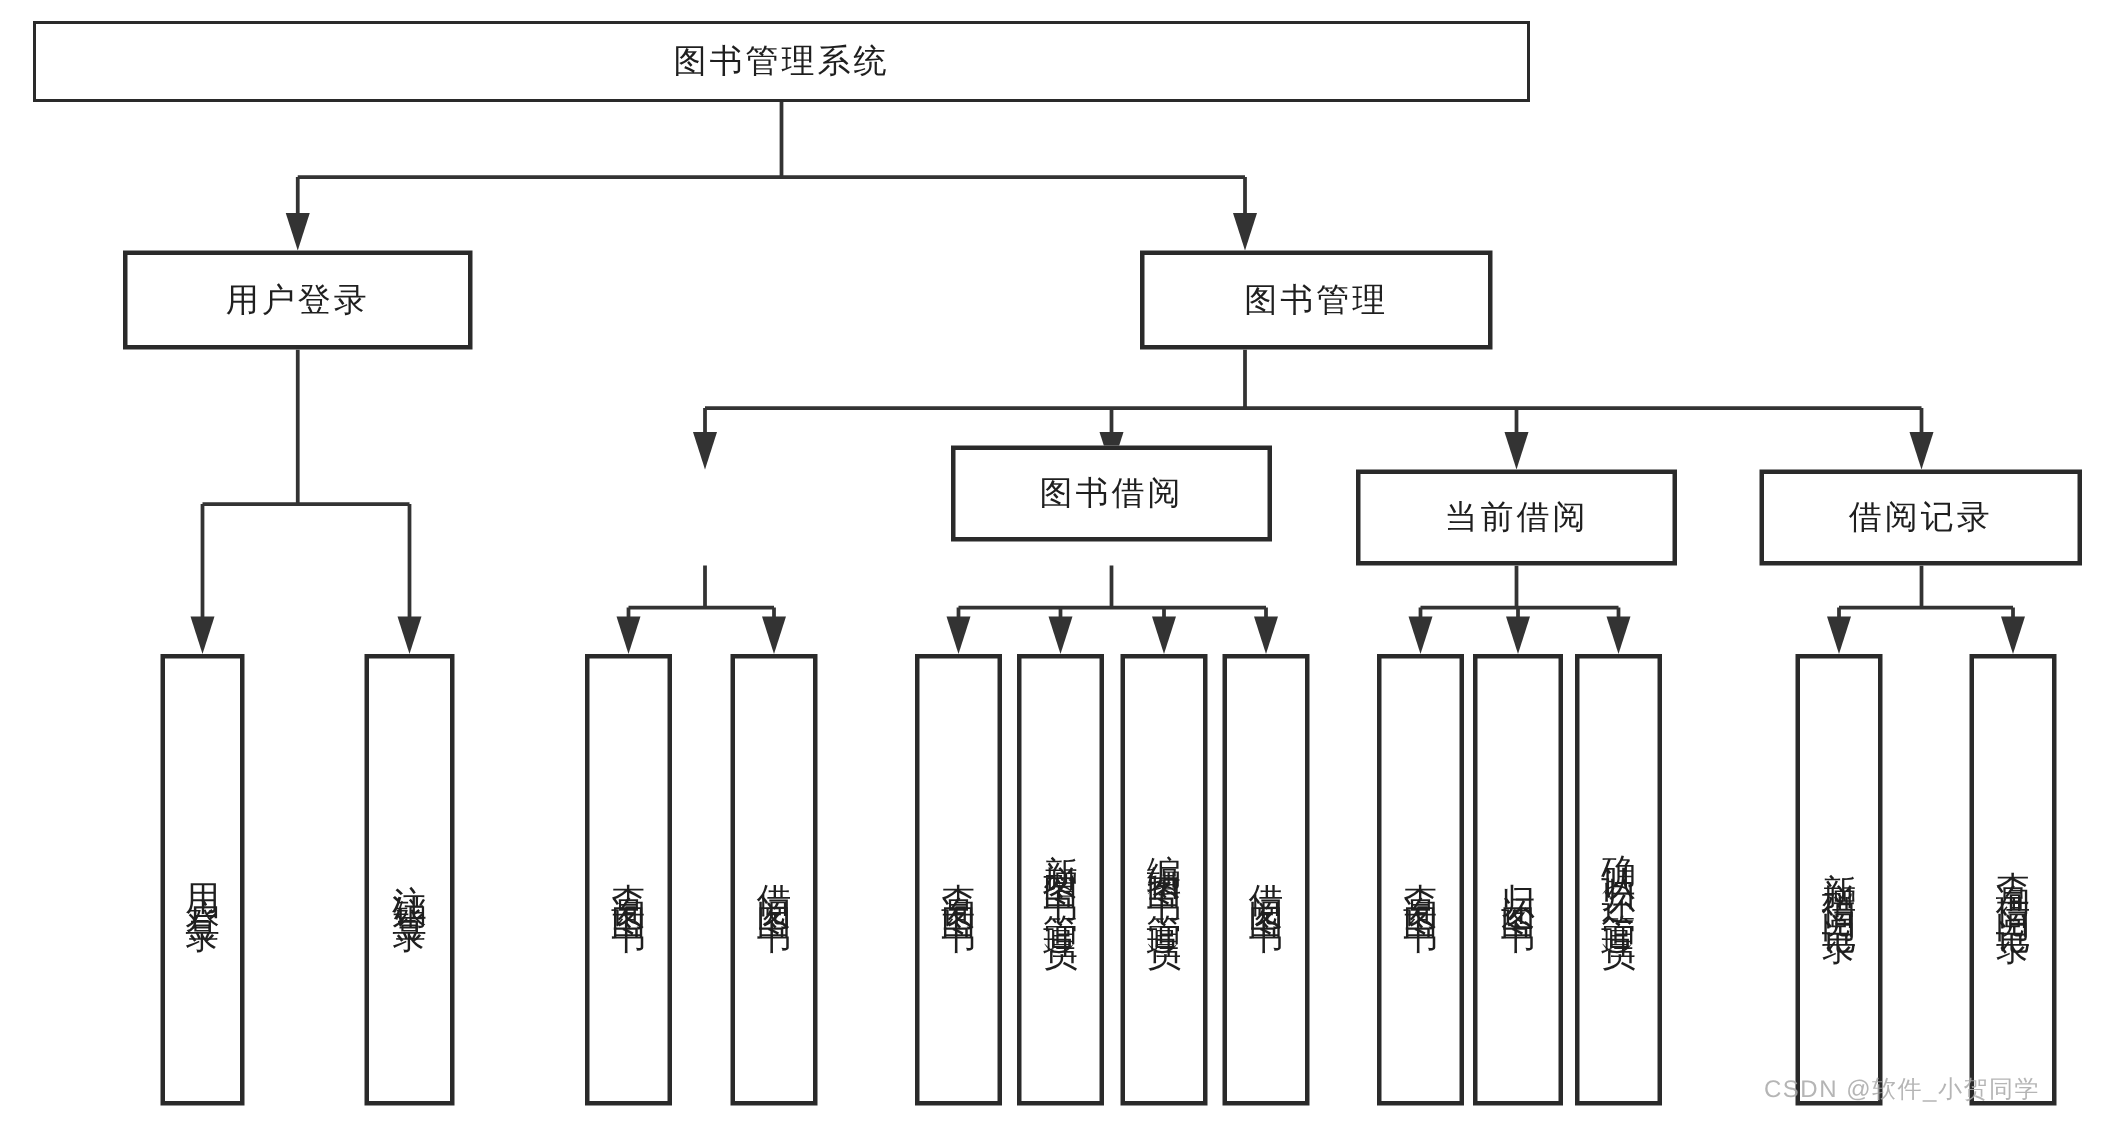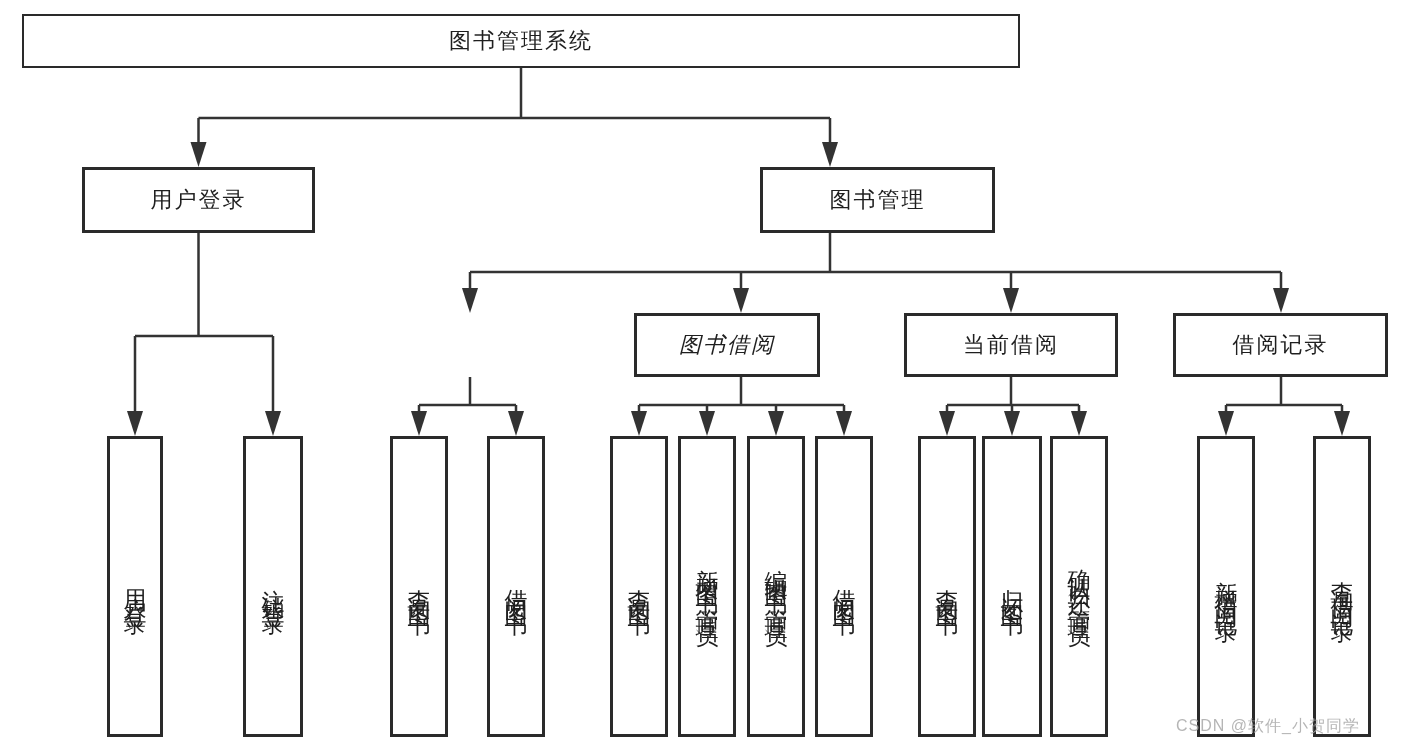--- a/index.html
+++ b/index.html
@@ -73,21 +73,21 @@
     <span class="h-label">图书管理系统</span>
   </div>
 
   <div class="box" style="left:82px;top:167px;width:233px;height:66px;">
     <span class="h-label">用户登录</span>
   </div>
   <div class="box" style="left:713px;top:167px;width:235px;height:66px;margin-left:47px;">
     <span class="h-label">图书管理</span>
   </div>
 
-  <div class="box" style="left:634px;top:313px;width:186px;height:64px;font-style:italic;">
+  <div class="box" style="left:634px;top:297px;width:214px;height:64px;">
     <span class="h-label">图书借阅</span>
   </div>
   <div class="box" style="left:904px;top:313px;width:214px;height:64px;">
     <span class="h-label">当前借阅</span>
   </div>
   <div class="box" style="left:1173px;top:313px;width:215px;height:64px;">
     <span class="h-label">借阅记录</span>
   </div>
 
   <div class="box" style="left:107px;top:436px;width:56px;height:301px;">

